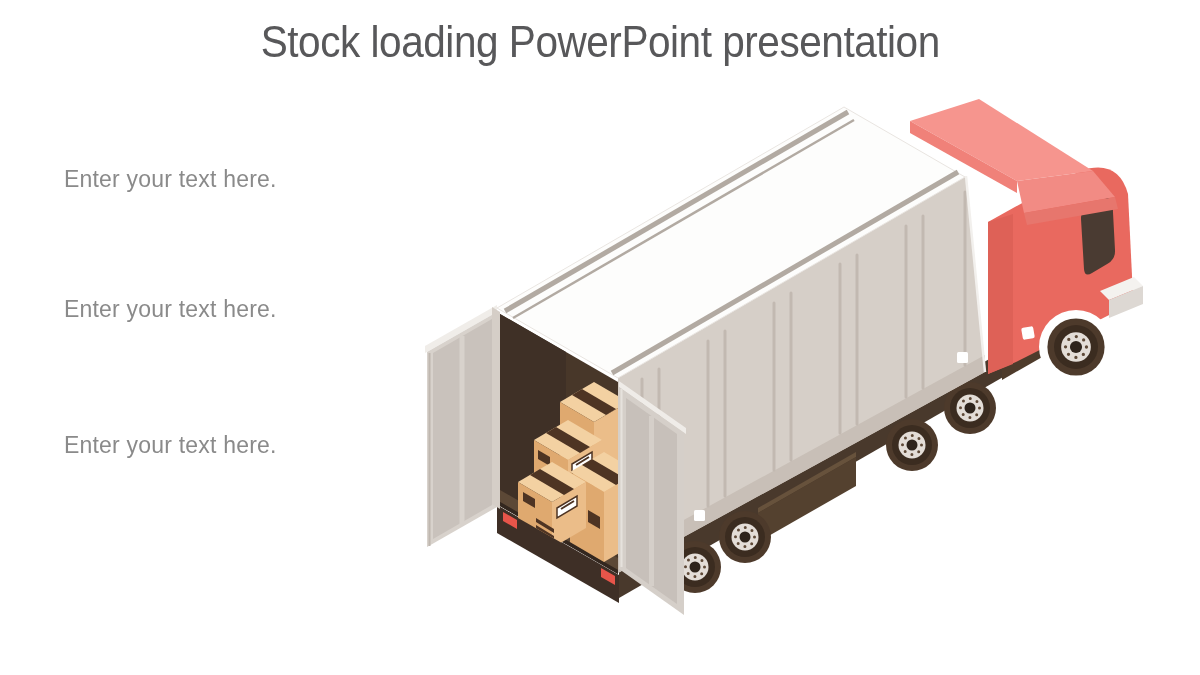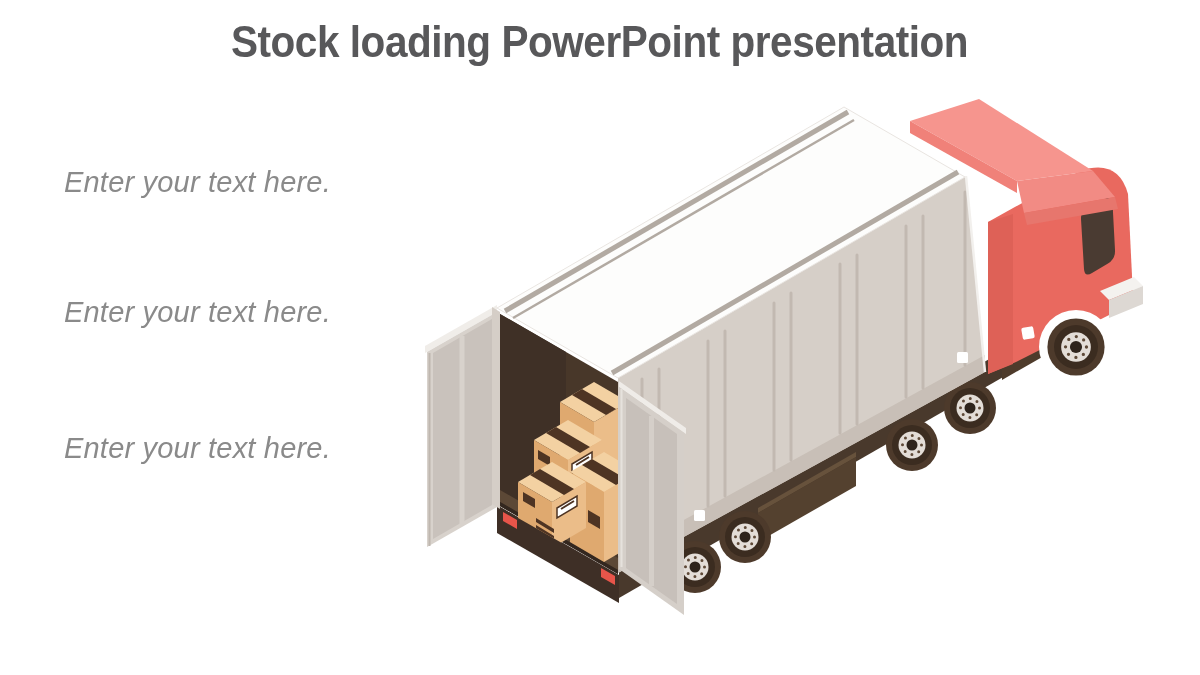--- a/index.html
+++ b/index.html
@@ -3,26 +3,26 @@
 <meta charset="utf-8">
 <style>
   html,body{margin:0;padding:0;background:#fff;}
   #slide{
     position:relative;width:1200px;height:675px;background:#fff;overflow:hidden;
     font-family:"Liberation Sans","DejaVu Sans",sans-serif;
   }
   #truck-svg{position:absolute;left:0;top:0;width:1200px;height:675px;}
   .slide-title{
     position:absolute;top:16px;left:0;width:1200px;text-align:center;
-    font-size:45px;font-weight:700;color:var(--title-color,#58585A);
+    font-size:45px;font-weight:400;color:var(--title-color,#58585A);
     letter-spacing:-0.5px;white-space:nowrap;
   }
   .slide-title span{display:inline-block;transform:scaleX(0.9);transform-origin:center;}
   .placeholder{
-    position:absolute;left:64px;font-size:29px;font-style:italic;
+    position:absolute;left:64px;font-size:23px;
     color:var(--ph-color,#8A8A8A);letter-spacing:0.2px;cursor:text;
   }
   .ph-1{top:166px;} .ph-2{top:296px;} .ph-3{top:432px;}
 </style>
 </head>
 <body>
 
 <div id="slide">
 
   <div class="slide-title"><span>Stock loading PowerPoint presentation</span></div>

